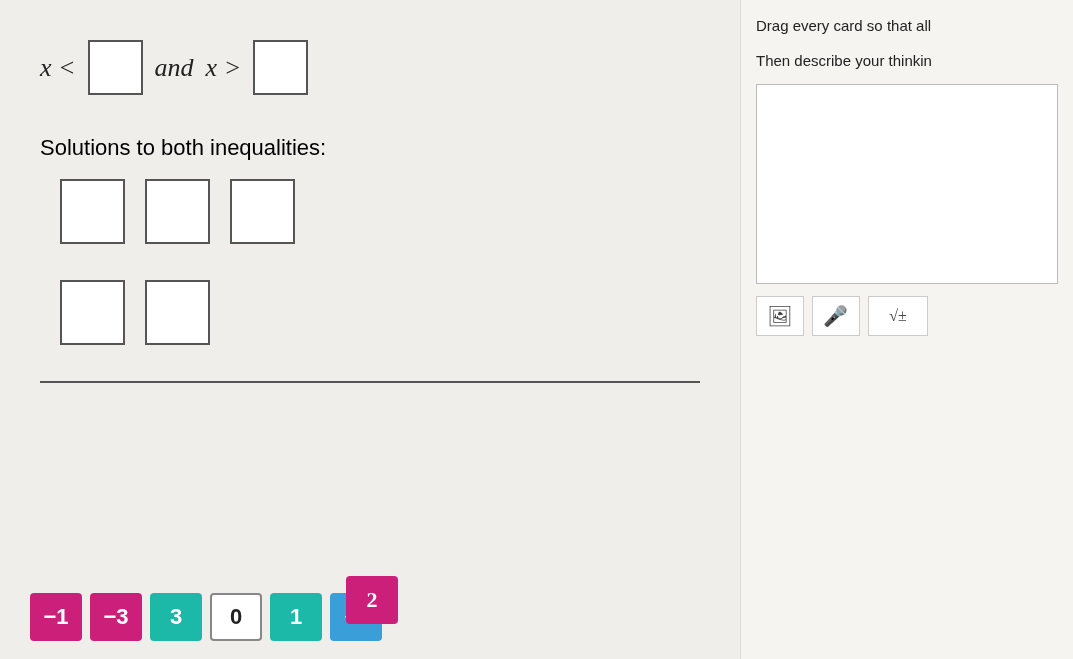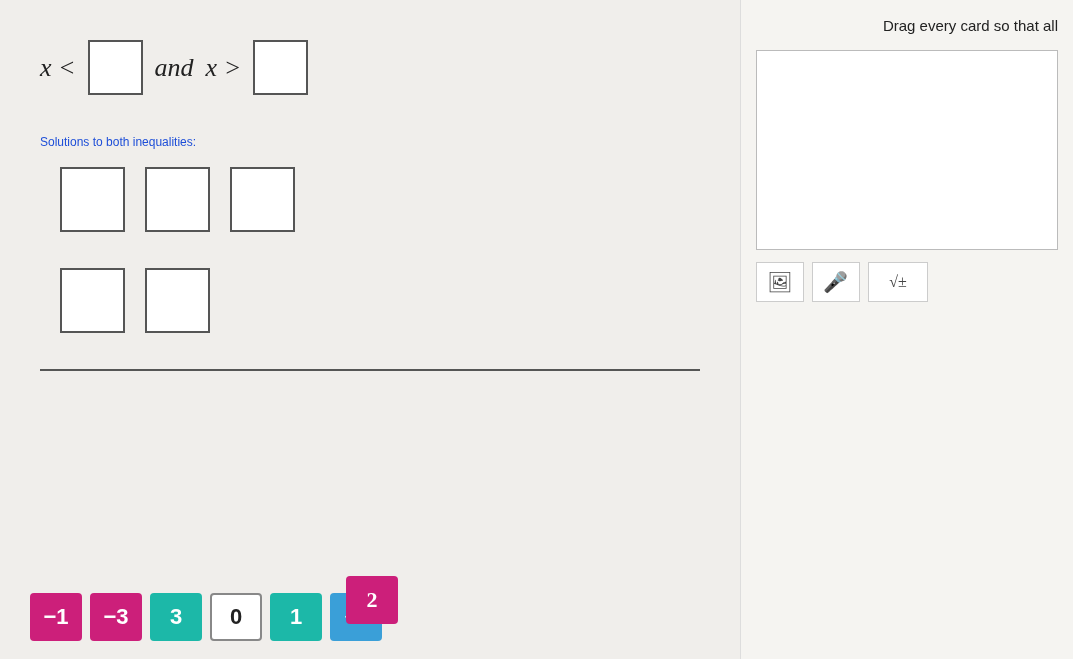--- a/index.html
+++ b/index.html
@@ -57,22 +57,22 @@
     .drop-box-small {
       width: 55px;
       height: 55px;
       border: 2px solid #555;
       background: white;
       display: inline-block;
     }
 
     
     .section-label {
-      font-size: 12px;
-      color: #1d4ed8;
+      font-size: 22px;
+      color: #000000;
       margin-bottom: 18px;
       font-family: Arial, sans-serif;
       font-style: normal;
     }
 
     
     .drop-zones-row {
       display: flex;
       gap: 20px;
       margin-bottom: 36px;
@@ -177,21 +177,20 @@
       border-radius: 4px;
       z-index: 1;
     }
 
     
     .right-panel-text {
       font-size: 15px;
       color: #222;
       font-family: Arial, sans-serif;
       line-height: 1.5;
-      text-align: right;
     }
 
     .thinking-textarea {
       width: 100%;
       height: 200px;
       border: 1px solid #bbb;
       background: white;
       resize: none;
       font-size: 14px;
       padding: 8px;
@@ -287,20 +286,21 @@
       <div class="card-top">
         <span>2</span>
       </div>
     </div>
   </div>
 
 </div>
 
 <div class="right-panel">
   <div class="right-panel-text">Drag every card so that all</div>
+  <div class="right-panel-text">Then describe your thinkin</div>
   <textarea class="thinking-textarea" style=""></textarea>
   <div class="toolbar-row">
     <div class="toolbar-btn">
       <span>🖼</span>
     </div>
     <div class="toolbar-btn">
       <span>🎤</span>
     </div>
     <div class="toolbar-btn-math">
       <span>√±</span>

